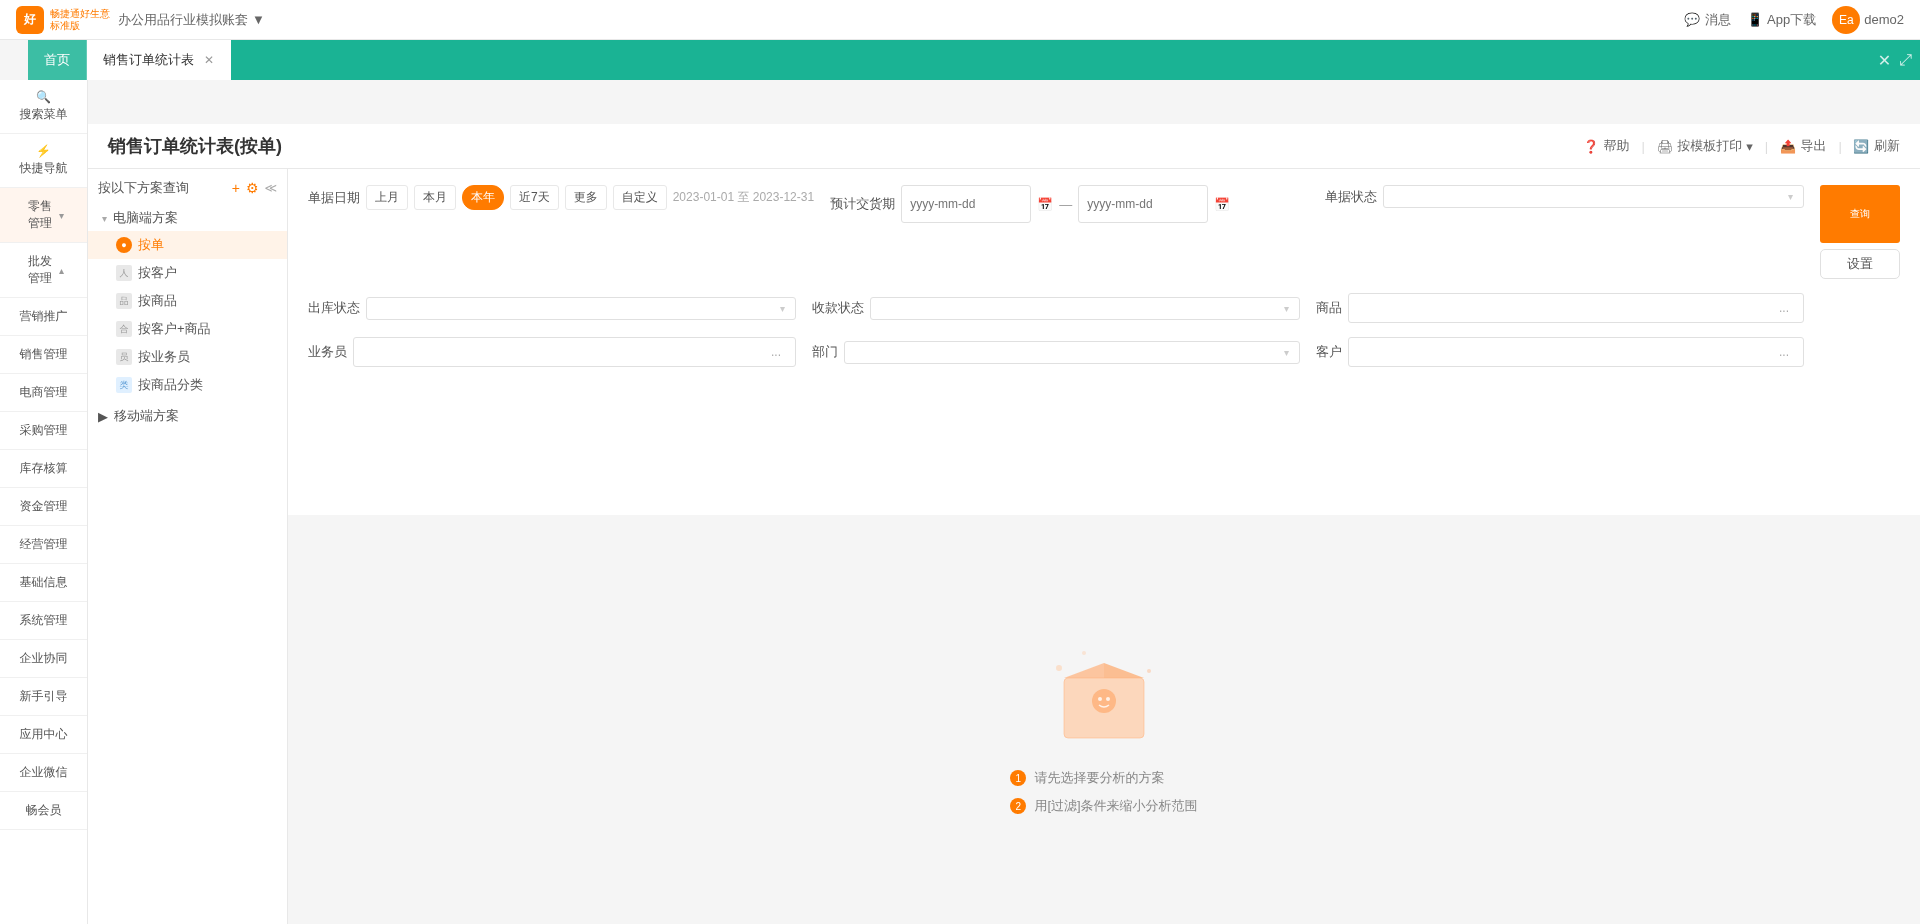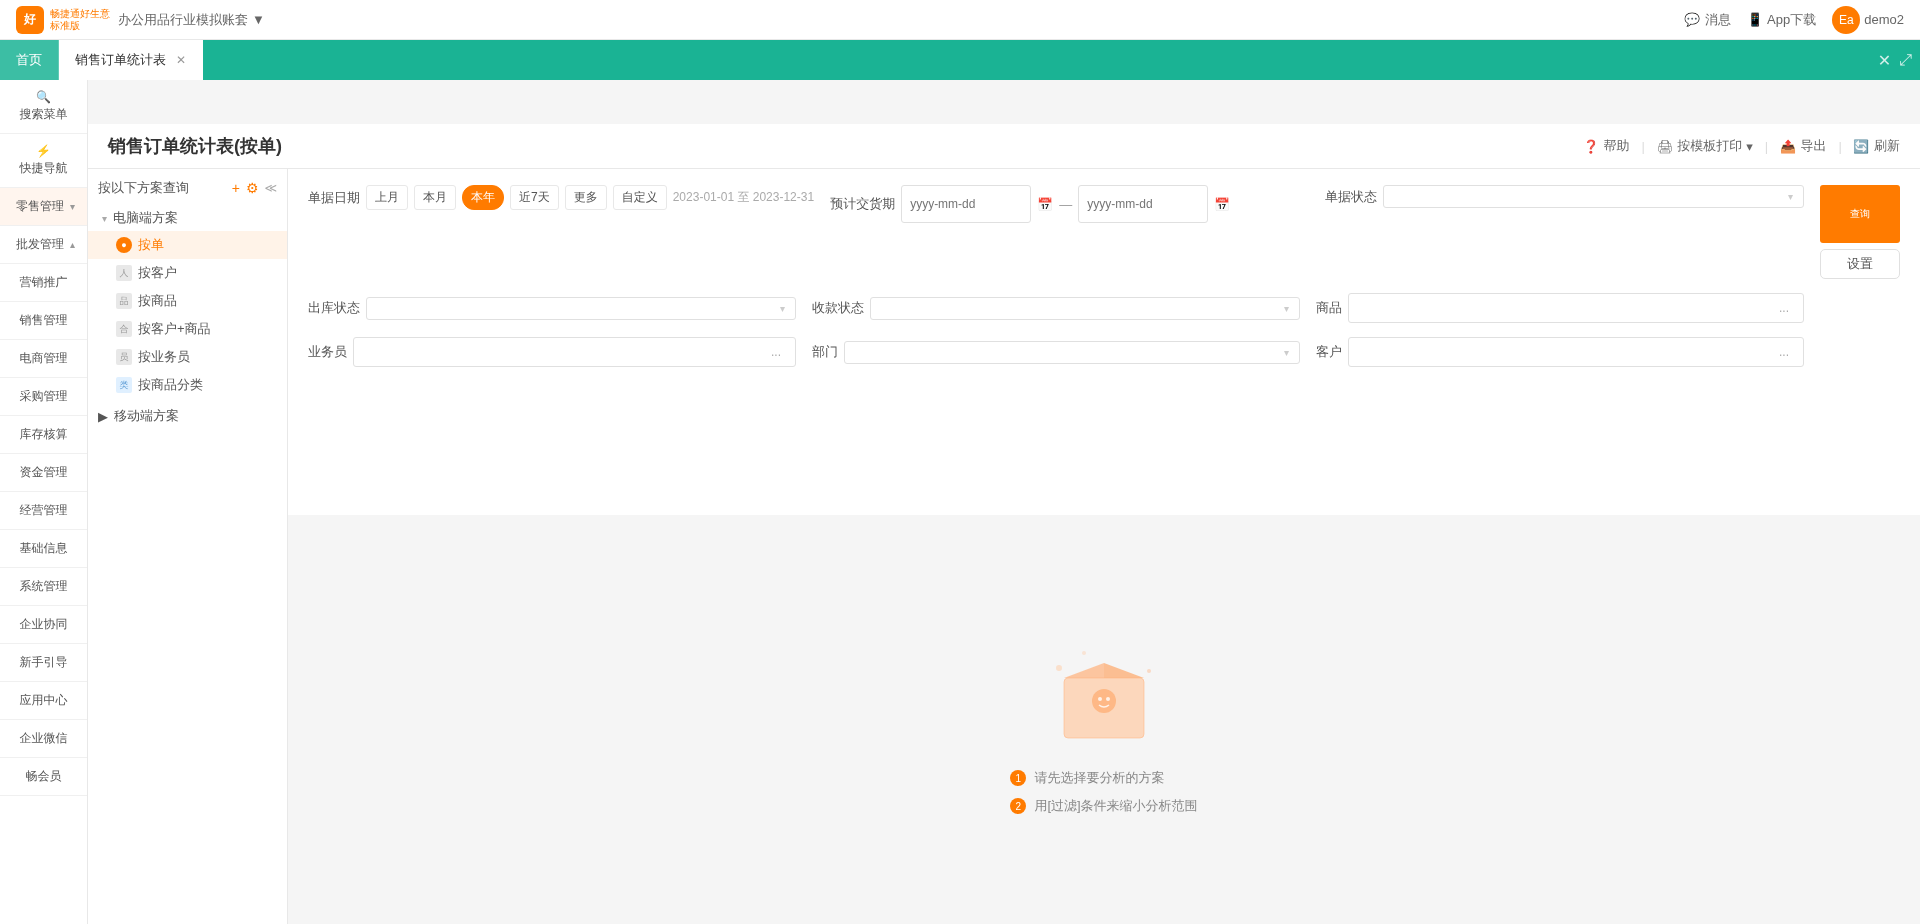--- a/index.html
+++ b/index.html
@@ -24,20 +24,21 @@
     .top-right-item { display: flex; align-items: center; gap: 4px; color: #666; font-size: 13px; cursor: pointer; }
     .avatar { width: 28px; height: 28px; border-radius: 50%; background: #ff7b00; display: flex; align-items: center; justify-content: center; color: #fff; font-size: 12px; }
 
     
     .tab-bar {
       height: 40px;
       background: #1ab394;
       display: flex;
       align-items: stretch;
       padding-left: 0;
+      margin-left: 28px;
     }
     .tab-item {
       display: flex;
       align-items: center;
       padding: 0 16px;
       cursor: pointer;
       color: rgba(255,255,255,0.85);
       font-size: 13px;
       gap: 6px;
       border-right: 1px solid rgba(255,255,255,0.2);
@@ -68,21 +69,21 @@
       text-align: center;
       cursor: pointer;
       font-size: 12px;
       color: #555;
       border-bottom: 1px solid #f0f0f0;
       display: flex;
       flex-direction: column;
       align-items: center;
       gap: 2px;
     }
-    .sidebar-item.has-arrow { flex-direction: row; justify-content: flex-start; padding: 10px 12px; align-items: center; }
+    .sidebar-item.has-arrow { flex-direction: row; justify-content: flex-start; padding: 10px 23px; align-items: center; }
     .sidebar-item.has-arrow .label { flex: 1; text-align: center; }
     .sidebar-item.expand { background: #fff5ee; }
     .sidebar-arrow { font-size: 10px; color: #999; }
 
     
     .content-area { flex: 1; display: flex; flex-direction: column; overflow: hidden; }
 
     
     .page-header {
       display: flex;

